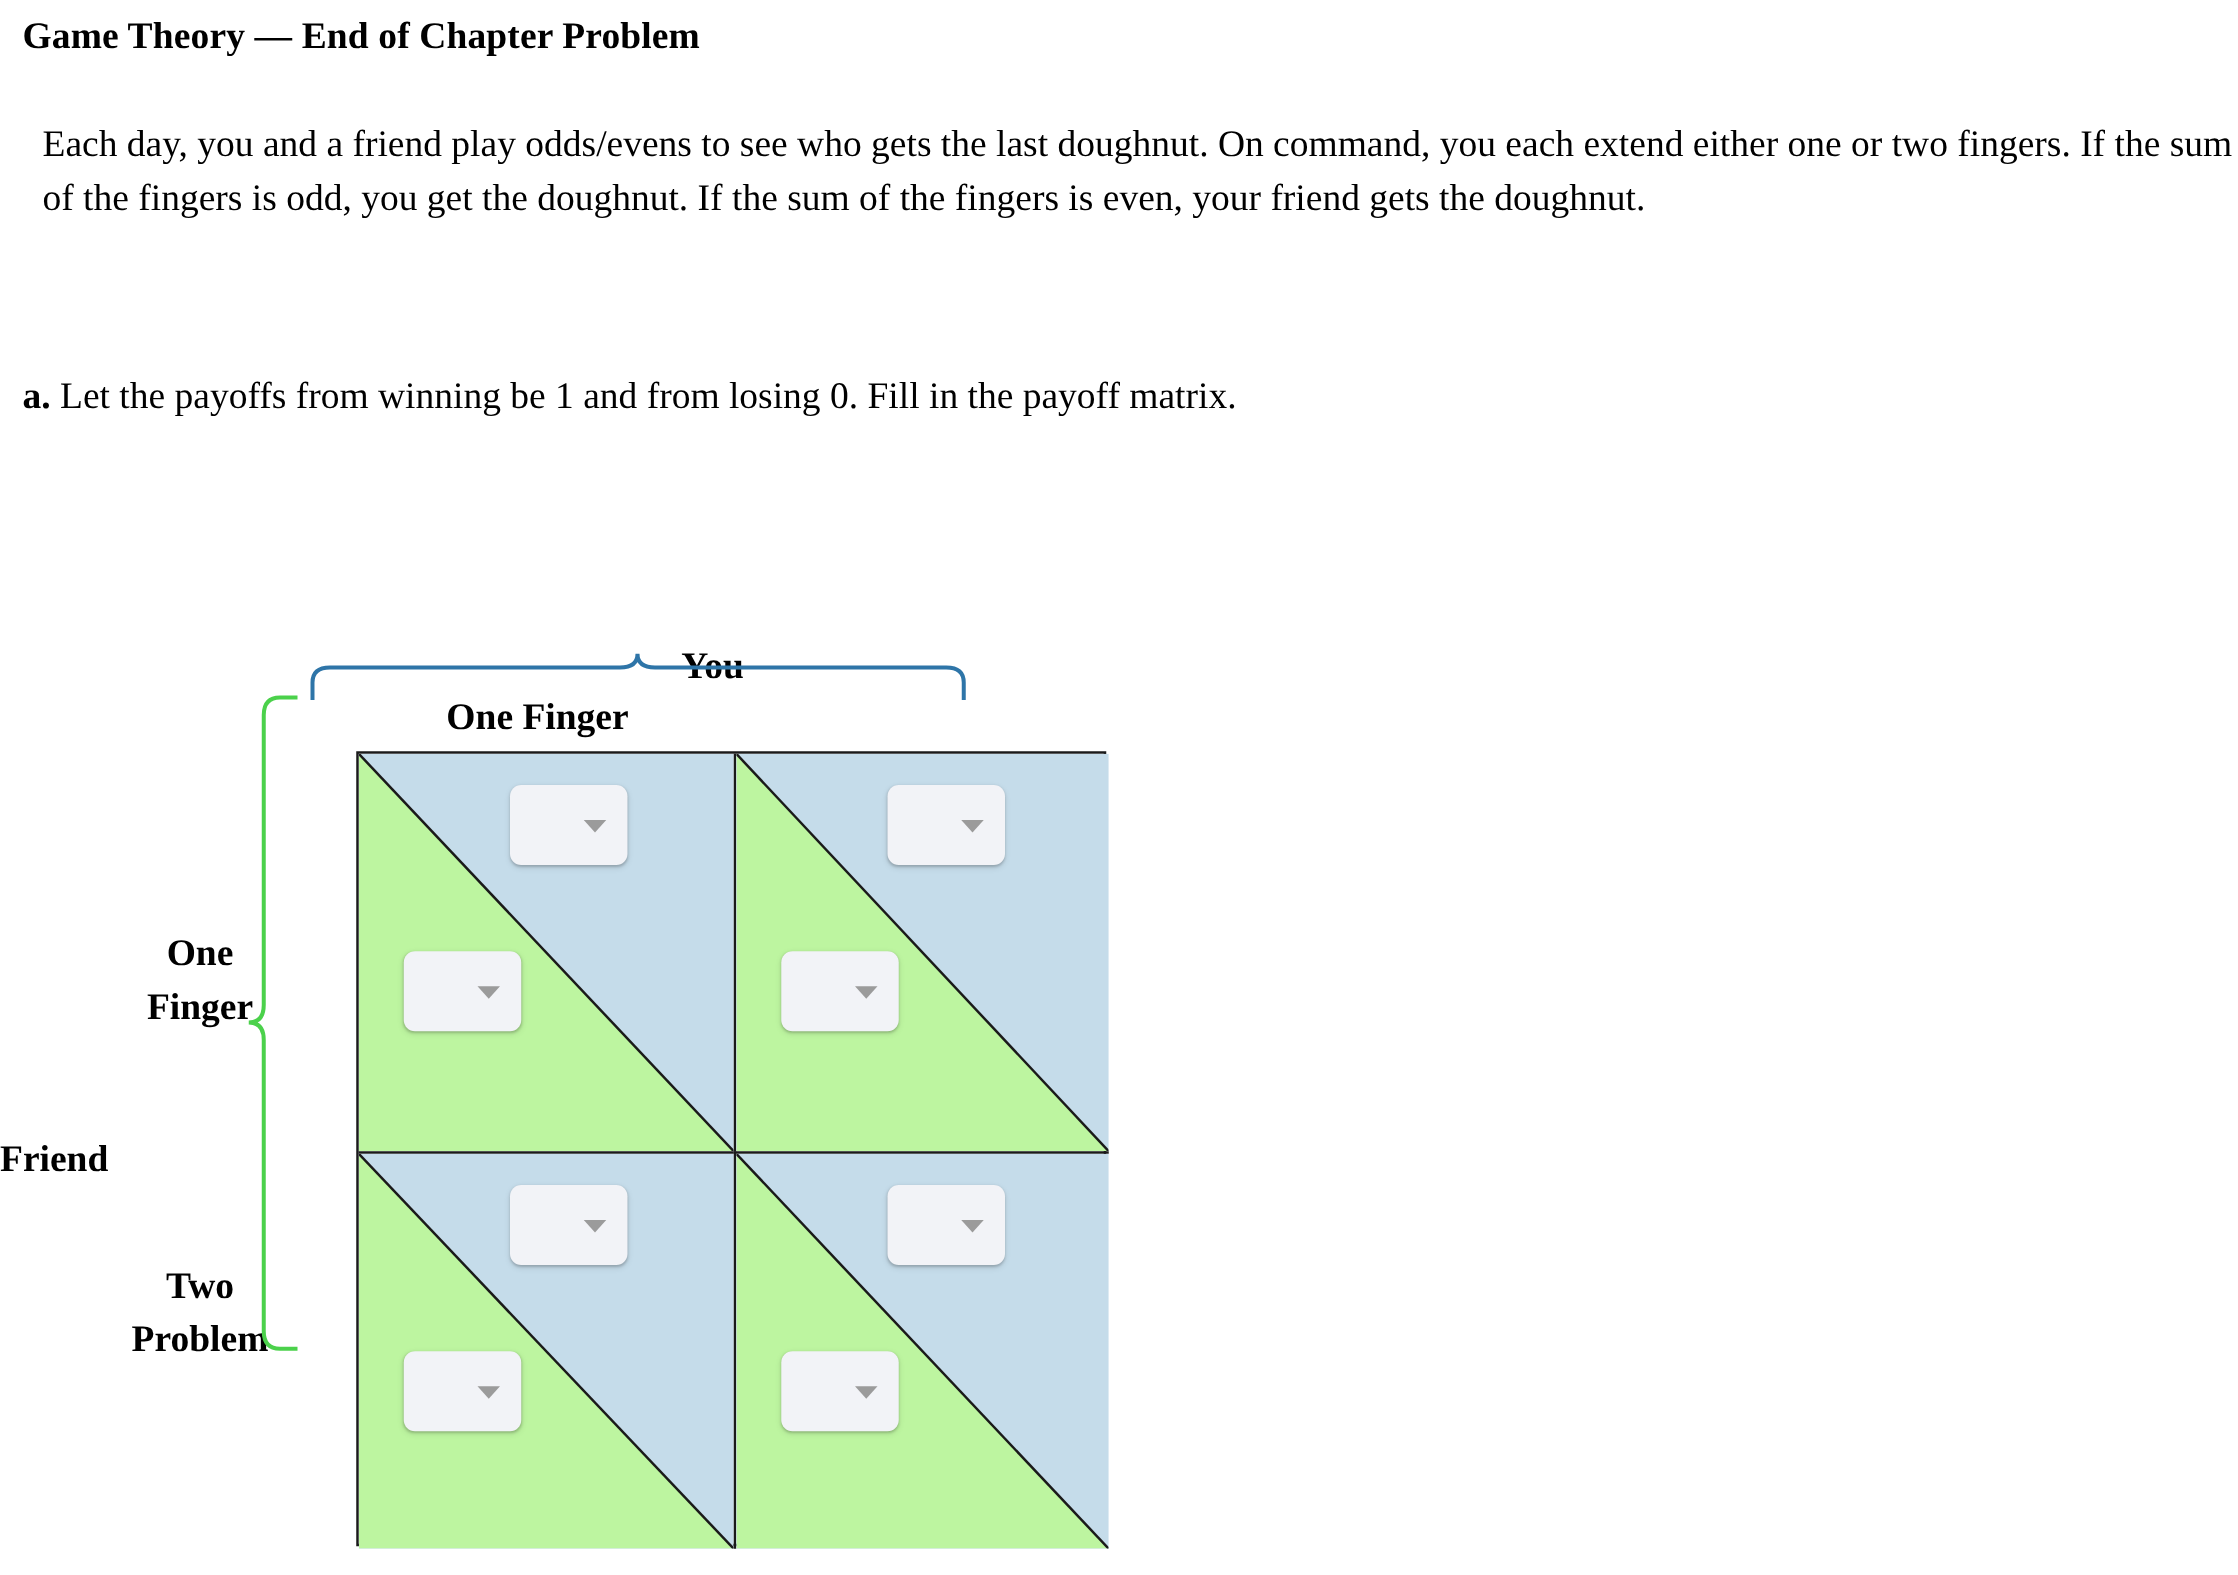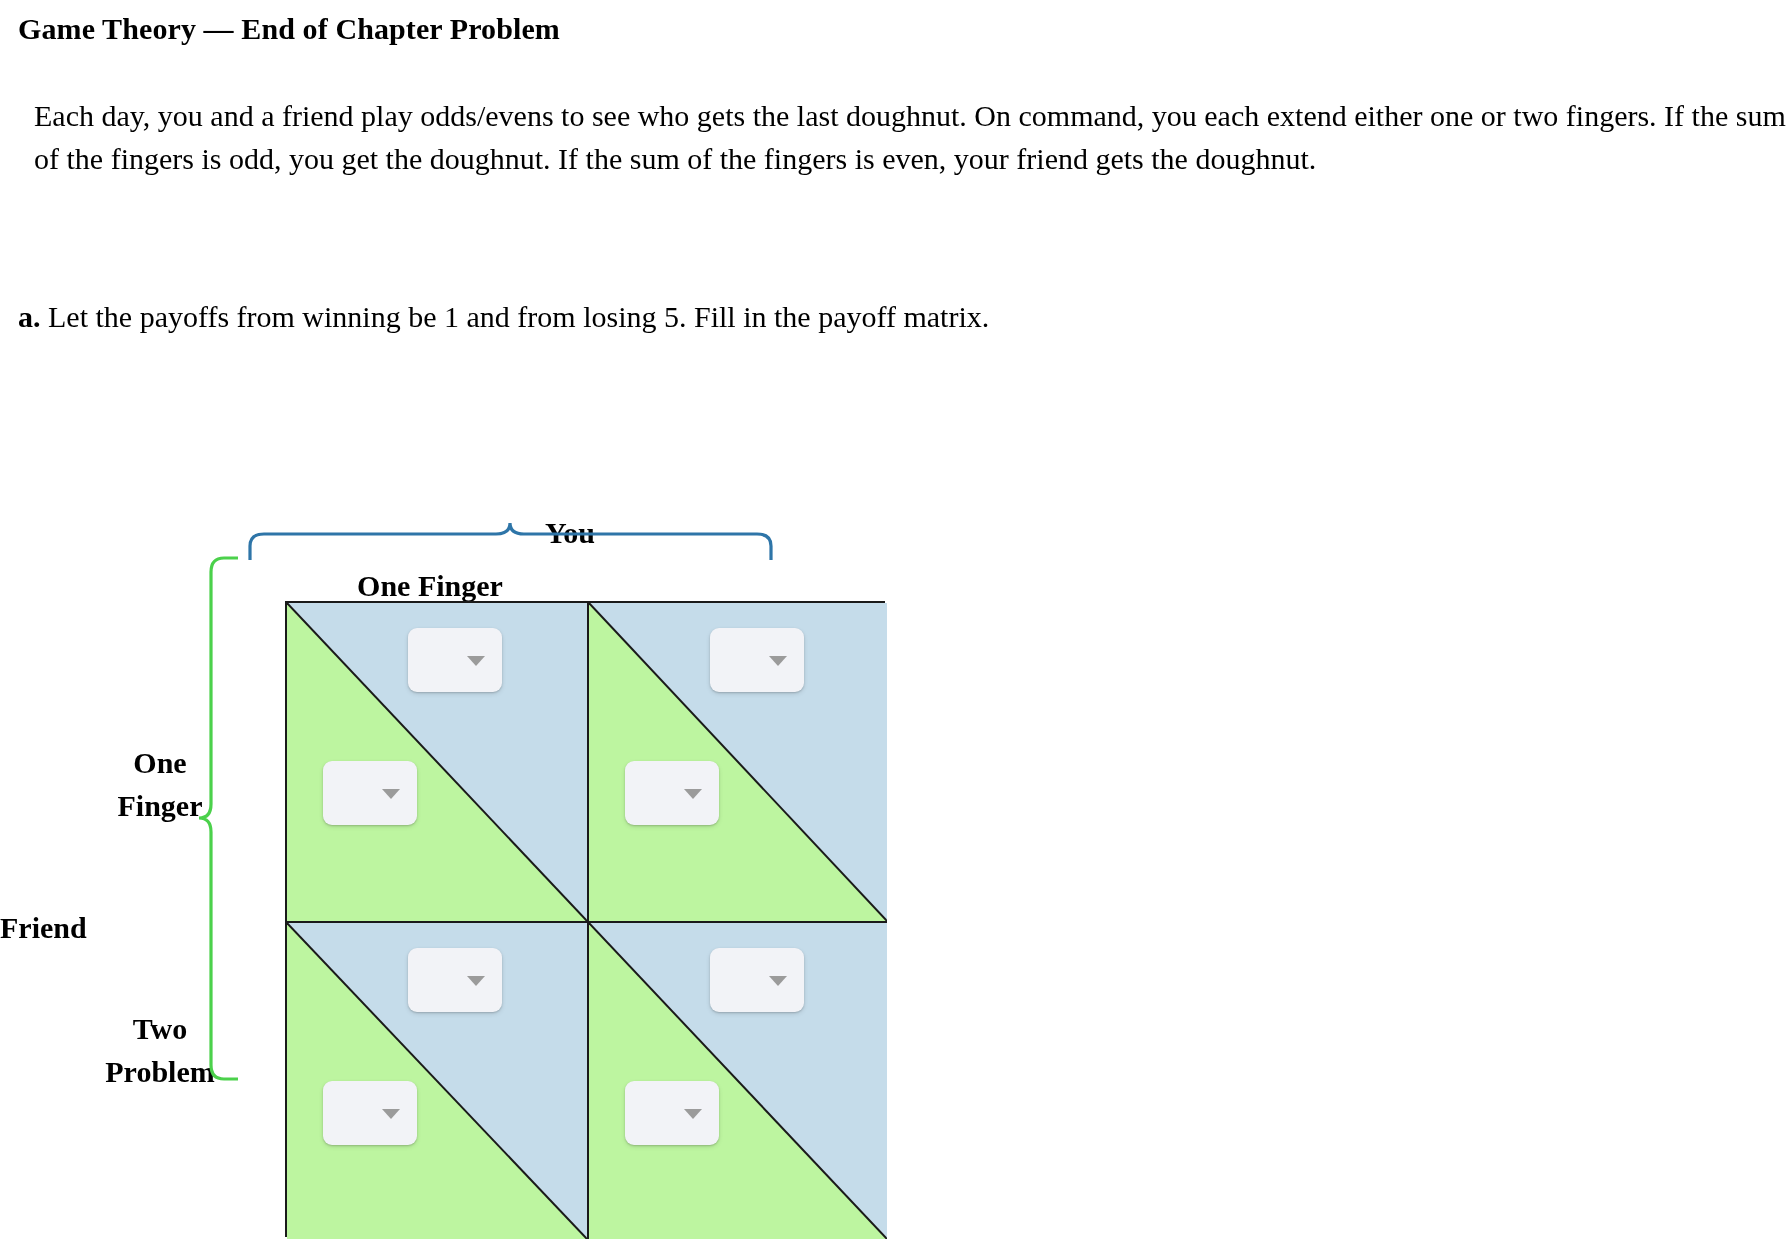--- a/index.html
+++ b/index.html
@@ -80,36 +80,36 @@
   
   .brace-top{position:absolute;left:248px;top:520px;width:525px;height:40px;}
   .brace-left{position:absolute;left:197px;top:556px;width:42px;height:525px;}
   .brace-top path,.brace-left path{fill:none;stroke-width:3.2;}
   .brace-top path{stroke:#2e75a8;}
   .brace-left path{stroke:#4bd14b;}
 
   
   .lab{position:absolute;font-weight:bold;font-size:30px;line-height:43px;text-align:center;margin-top:24px;}
   .lab-you{left:470px;top:487px;width:200px;}
-  .lab-col0{left:300px;top:540px;width:260px;}
+  .lab-col0{left:300px;top:528px;width:260px;}
   .lab-col1{left:580px;top:540px;width:280px;}
   .lab-friend{left:0px;top:882px;width:200px;text-align:left;}
   .lab-row0{left:60px;top:717px;width:200px;}
   .lab-row1{left:60px;top:983px;width:200px;}
 </style>
 </head>
 <body>
 
 <div class="page">
 
   <h1 class="title">Game Theory — End of Chapter Problem</h1>
 
   <p class="intro">Each day, you and a friend play odds/evens to see who gets the last doughnut. On command, you each extend either one or two fingers. If the sum of the fingers is odd, you get the doughnut. If the sum of the fingers is even, your friend gets the doughnut.</p>
 
-  <p class="part-a"><span class="lbl">a.</span><span> Let the payoffs from winning be 1 and from losing 5. Fill in the payoff matrix.</span></p>
+  <p class="part-a"><span class="lbl">a.</span><span> Let the payoffs from winning be 1 and from losing 0. Fill in the payoff matrix.</span></p>
 
   <div class="matrix-wrap">
 
     <div class="lab lab-you">You</div>
 
     <div class="lab lab-col0">One Finger</div>
 
     <svg class="brace-top" viewBox="0 0 525 40">
       <path d="M 2 40 L 2 26 Q 2 14 16 14 L 248 14 Q 262 14 262 3 Q 262 14 276 14 L 509 14 Q 523 14 523 26 L 523 40"></path>
     </svg>

